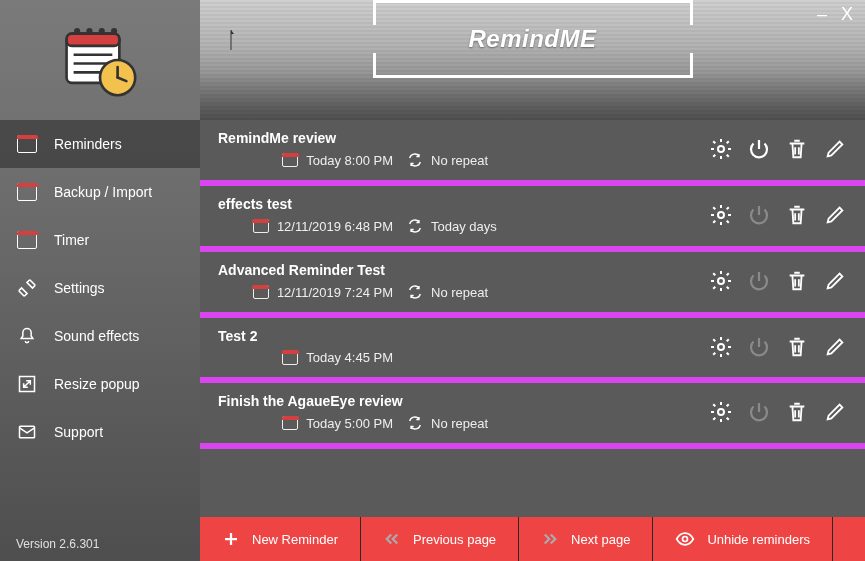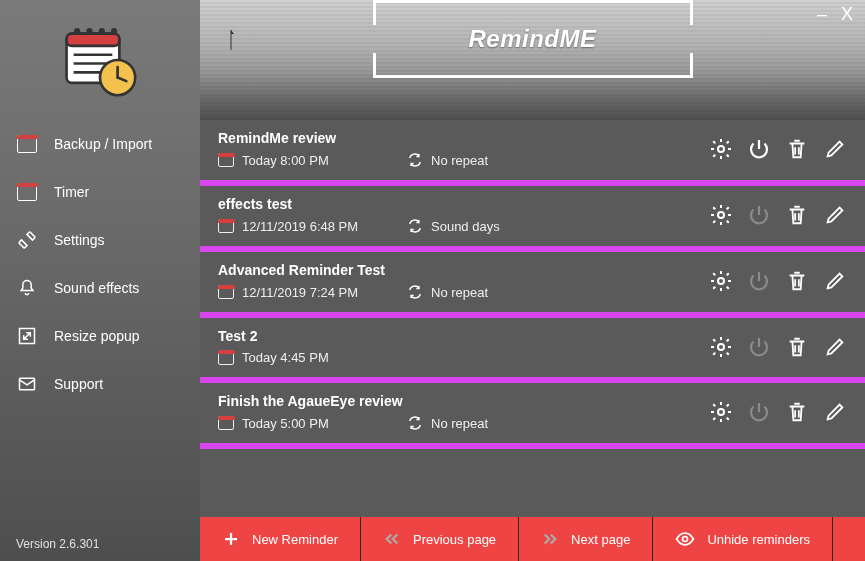--- a/index.html
+++ b/index.html
@@ -35,21 +35,21 @@
 .header-title { color:#fff; font-size:24px; font-weight:600; letter-spacing:0.5px; text-shadow:0 1px 2px rgba(0,0,0,0.4); font-style:italic; }
 .buoy { position:absolute; left:28px; top:30px; width:2px; height:14px; }
 
 
 .list { flex:1; overflow:auto; }
 .row { border-bottom:6px solid #d946ef; padding:10px 18px 12px 18px; display:flex; align-items:center; gap:10px; color:#fff; }
 .row .content { flex:1; display:flex; flex-direction:column; gap:6px; }
 .row .title { font-size:14px; font-weight:600; }
 .row .meta { display:flex; align-items:center; gap:14px; font-size:13px; color:#eee; }
 .meta .date-grp, .meta .rep-grp { display:flex; align-items:center; gap:8px; }
-.meta .date-grp { min-width:175px; }
+.meta .date-grp { min-width:175px;justify-content:flex-end; }
 .row .actions { display:flex; align-items:center; gap:14px; }
 .row .actions .abtn { cursor:pointer; width:24px; height:24px; display:flex; align-items:center; justify-content:center; }
 .row .actions .abtn svg { stroke:#fff; fill:none; }
 .row .actions .abtn.disabled svg { stroke:#8a8a8a; }
 
 
 .bottom { height:44px; background:#ef4444; display:flex; }
 .bbtn { flex:0 0 auto; display:flex; align-items:center; gap:12px; padding:0 22px; color:#fff; font-size:13px; cursor:pointer; border-right:1px solid #2a2a2a; }
 .bbtn .icon { display:flex; align-items:center; }
 
@@ -76,20 +76,26 @@
           <circle cx="66" cy="17" r="3.5" fill="#333"></circle>
         <line x1="20" y1="44" x2="64" y2="44" stroke="#333" stroke-width="3"></line>
         <line x1="20" y1="54" x2="64" y2="54" stroke="#333" stroke-width="3"></line>
         <line x1="20" y1="64" x2="64" y2="64" stroke="#333" stroke-width="3"></line>
         <circle cx="70" cy="70" r="20" fill="#f2c14e" stroke="#333" stroke-width="3"></circle>
         <line x1="70" y1="70" x2="70" y2="58" stroke="#333" stroke-width="3" stroke-linecap="round"></line>
         <line x1="70" y1="70" x2="80" y2="74" stroke="#333" stroke-width="3" stroke-linecap="round"></line>
       </svg>
     </div>
     <div class="nav">
+      <div class="nav-item active">
+        <span class="icon">
+            <span class="cal-icon"></span>
+          </span>
+        <span>Reminders</span>
+      </div>
       <div class="nav-item">
         <span class="icon">
             <span class="cal-icon"></span>
           </span>
         <span>Backup / Import</span>
       </div>
       <div class="nav-item">
         <span class="icon">
             <span class="cal-icon"></span>
           </span>
@@ -207,21 +213,21 @@
                   <span class="cal-icon small"></span>
                 </span>
                 <span>12/11/2019 6:48 PM</span>
               </span>
             <span class="rep-grp">
                 <span class="icon">
                   <svg width="16" height="16" viewBox="0 0 24 24" stroke="#fff" fill="none" stroke-width="2">
                     <path d="M4 9a8 8 0 0 1 14-3M20 15a8 8 0 0 1-14 3M18 3v4h-4M6 21v-4h4"></path>
                   </svg>
                 </span>
-                <span>Sound days</span>
+                <span>Today days</span>
               </span>
           </div>
         </div>
         <div class="actions">
           <span class="abtn">
               <svg width="24" height="24" viewBox="0 0 24 24" stroke-width="2">
                 <circle cx="12" cy="12" r="3"></circle>
                 <path d="M12 2v3M12 19v3M4.2 4.2l2.1 2.1M17.7 17.7l2.1 2.1M2 12h3M19 12h3M4.2 19.8l2.1-2.1M17.7 6.3l2.1-2.1"></path>
               </svg>
             </span>

